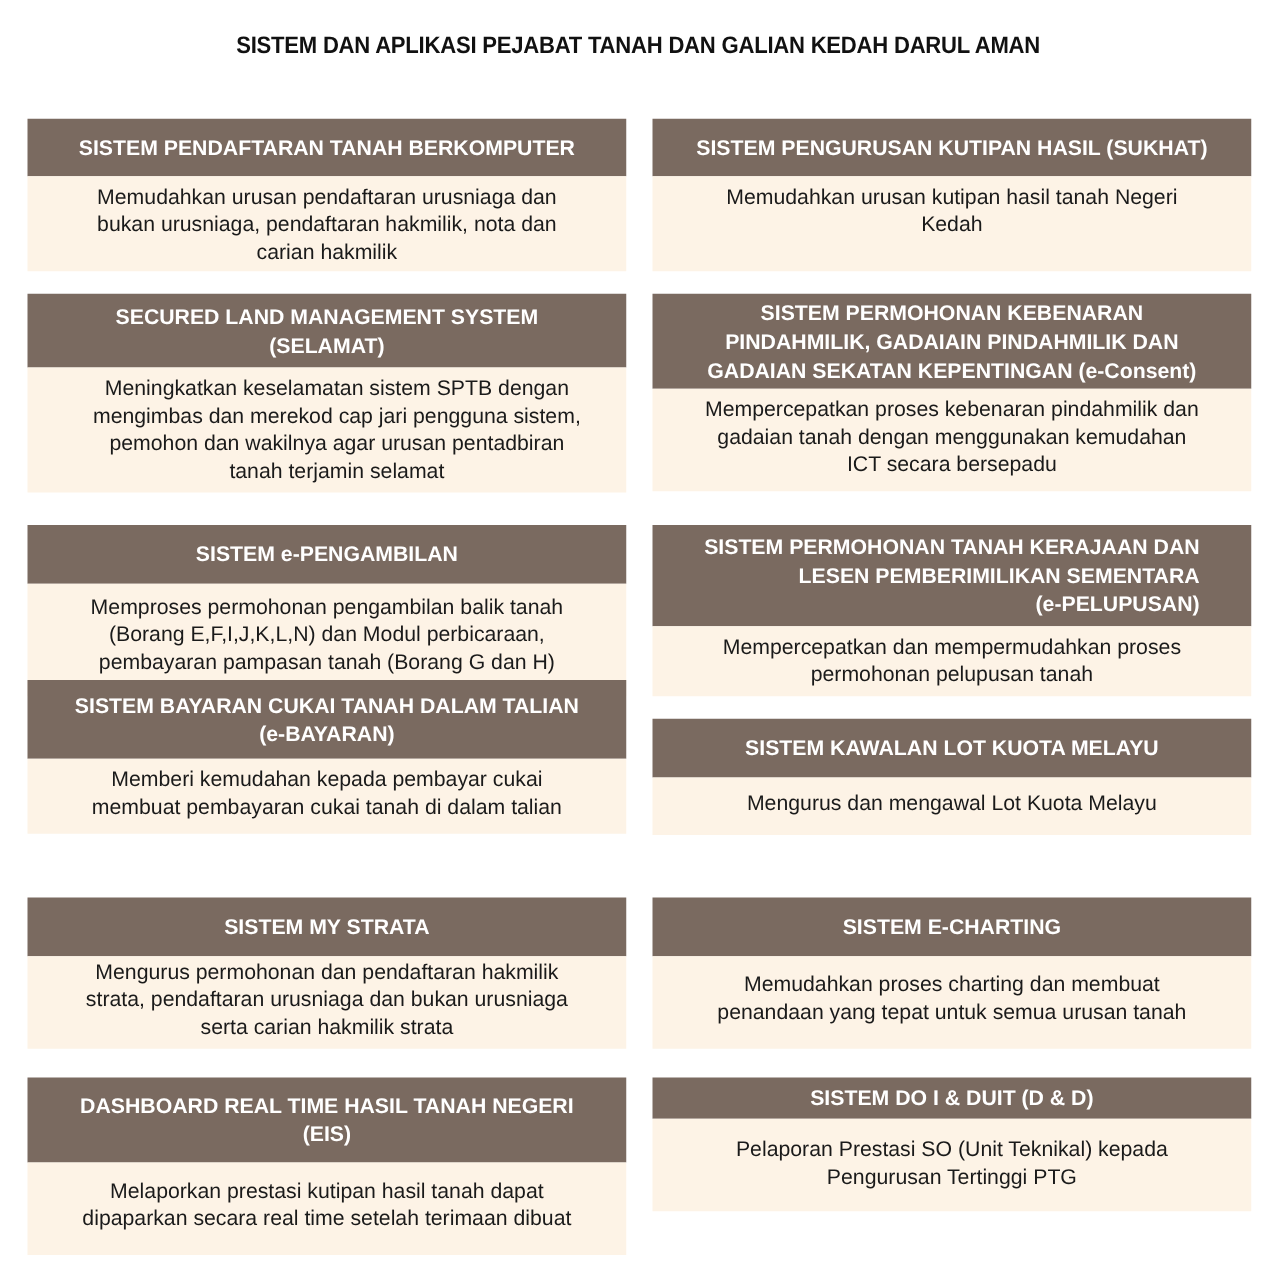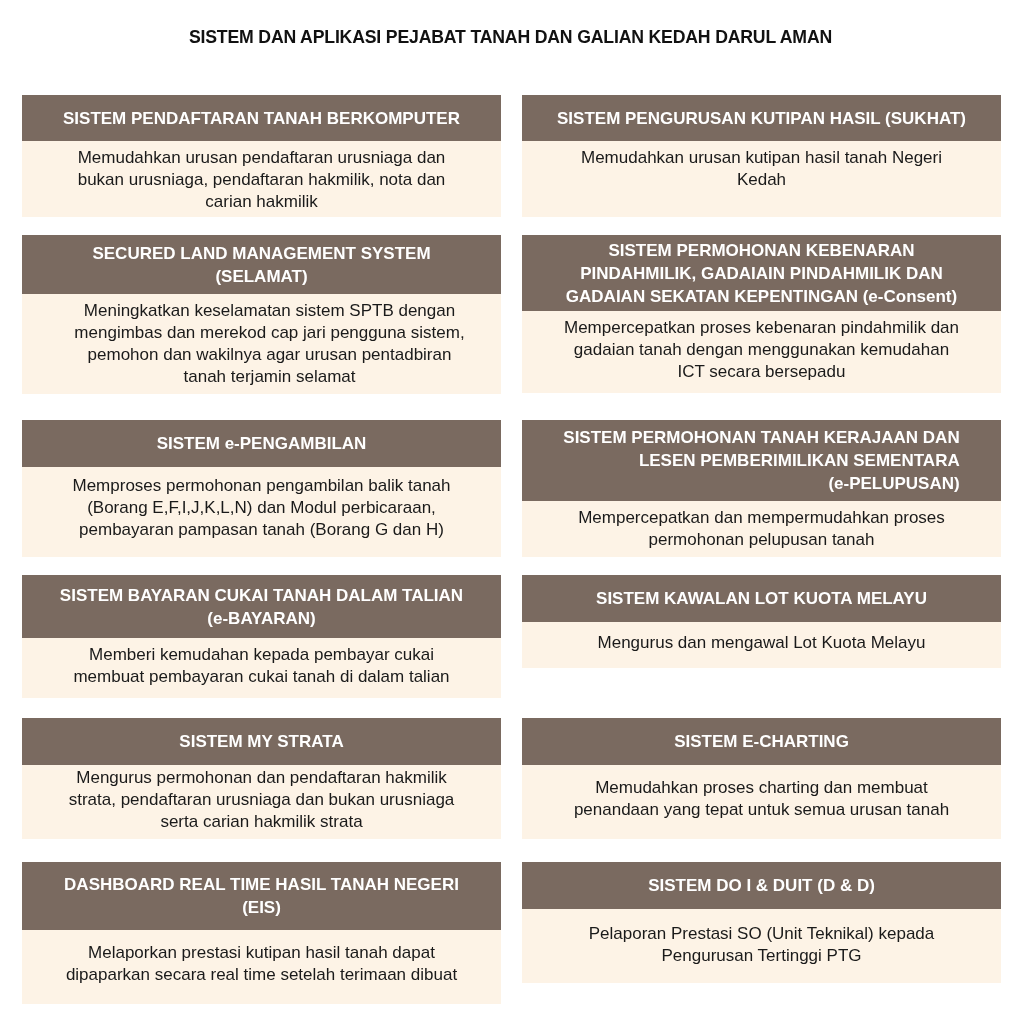--- a/index.html
+++ b/index.html
@@ -112,21 +112,21 @@
       <span style="white-space:pre-line">SISTEM PERMOHONAN TANAH KERAJAAN DAN
 LESEN PEMBERIMILIKAN SEMENTARA
 (e-PELUPUSAN)</span>
     </div>
   <div class="card-body" style="height:56px;">
       <span>Mempercepatkan dan mempermudahkan proses
 permohonan pelupusan tanah</span>
     </div>
 </div>
 
-<div class="card left" style="top:575px;border-radius:19px;">
+<div class="card left" style="top:544px;border-radius:19px;">
   <div class="card-header" style="height:63px;">
       <span style="white-space:pre-line">SISTEM BAYARAN CUKAI TANAH DALAM TALIAN
 (e-BAYARAN)</span>
     </div>
   <div class="card-body" style="height:60px;">
       <span>Memberi kemudahan kepada pembayar cukai
 membuat pembayaran cukai tanah di dalam talian</span>
     </div>
 </div>
 <div class="card right" style="top:575px;">
@@ -162,20 +162,20 @@
   <div class="card-header" style="height:68px;">
       <span style="white-space:pre-line">DASHBOARD REAL TIME HASIL TANAH NEGERI
 (EIS)</span>
     </div>
   <div class="card-body" style="height:74px; padding-top:12px;">
       <span>Melaporkan prestasi kutipan hasil tanah dapat
 dipaparkan secara real time setelah terimaan dibuat</span>
     </div>
 </div>
 <div class="card right" style="top:862px;">
-  <div class="card-header" style="height:47px;align-items:center;">
+  <div class="card-header" style="height:33px;align-items:center;">
       <span style="white-space:pre-line">SISTEM DO I &amp; DUIT (D &amp; D)</span>
     </div>
   <div class="card-body" style="height:74px; padding-top:14px;">
       <span>Pelaporan Prestasi SO (Unit Teknikal) kepada
 Pengurusan Tertinggi PTG</span>
     </div>
 </div>
 
 </body></html>

